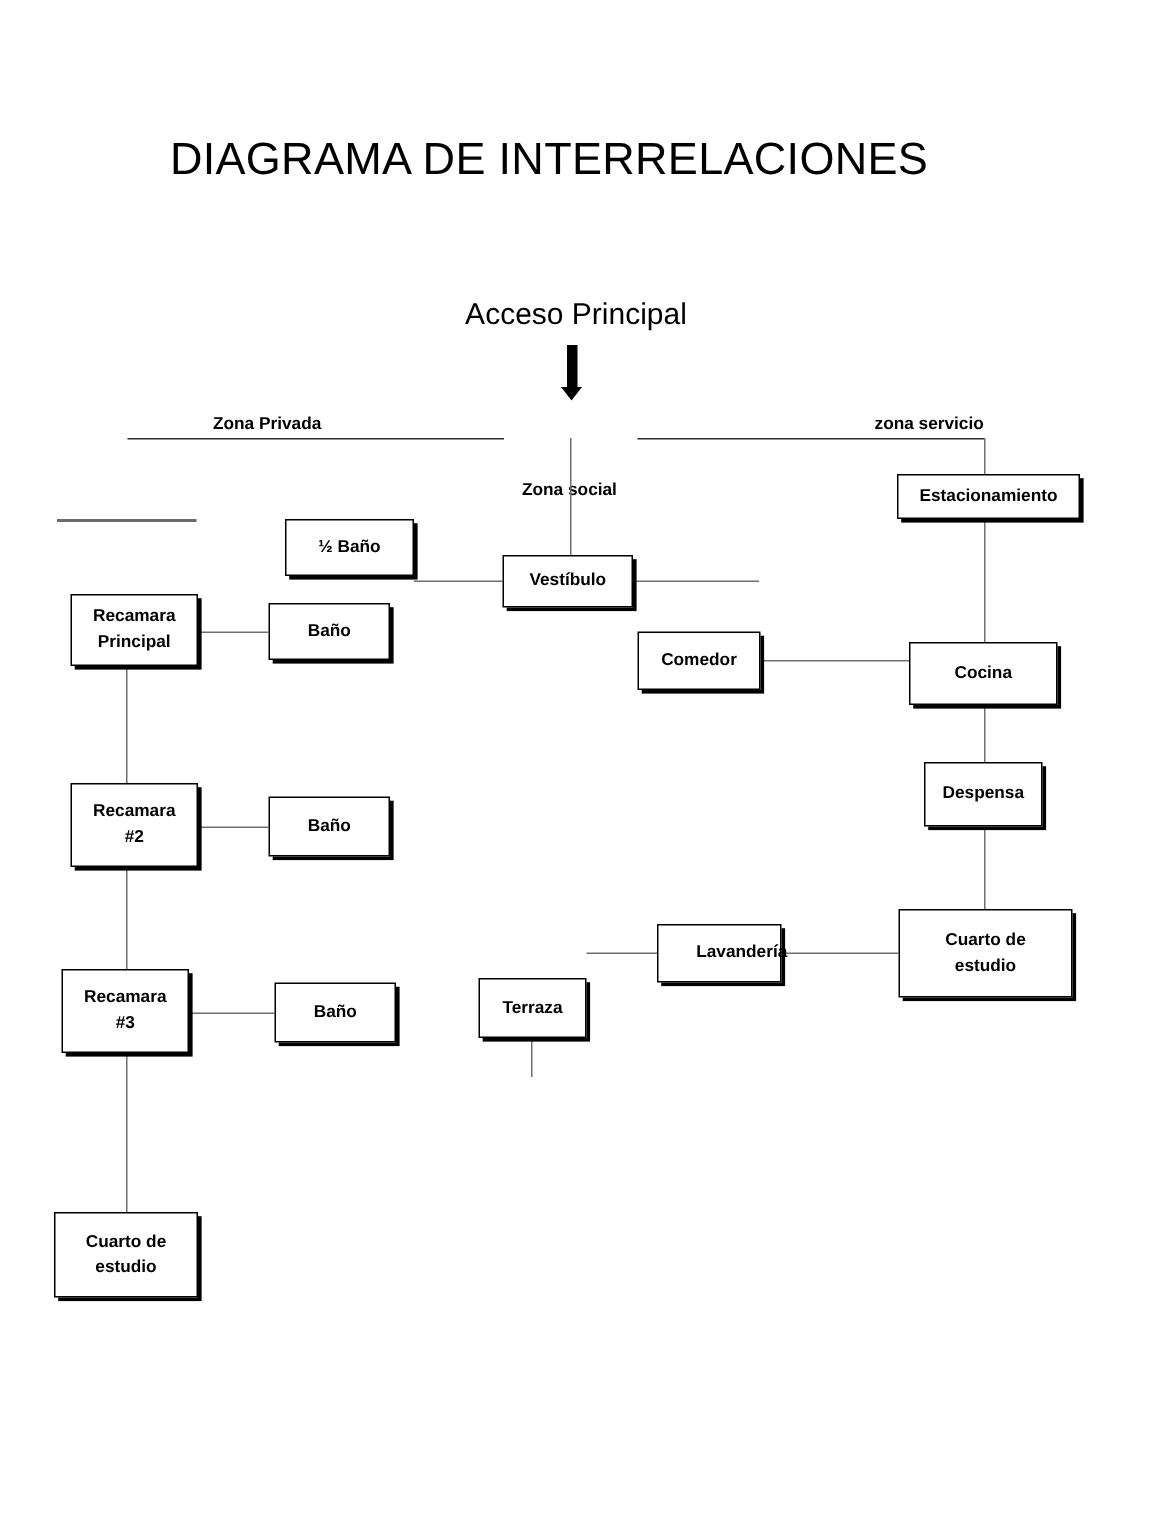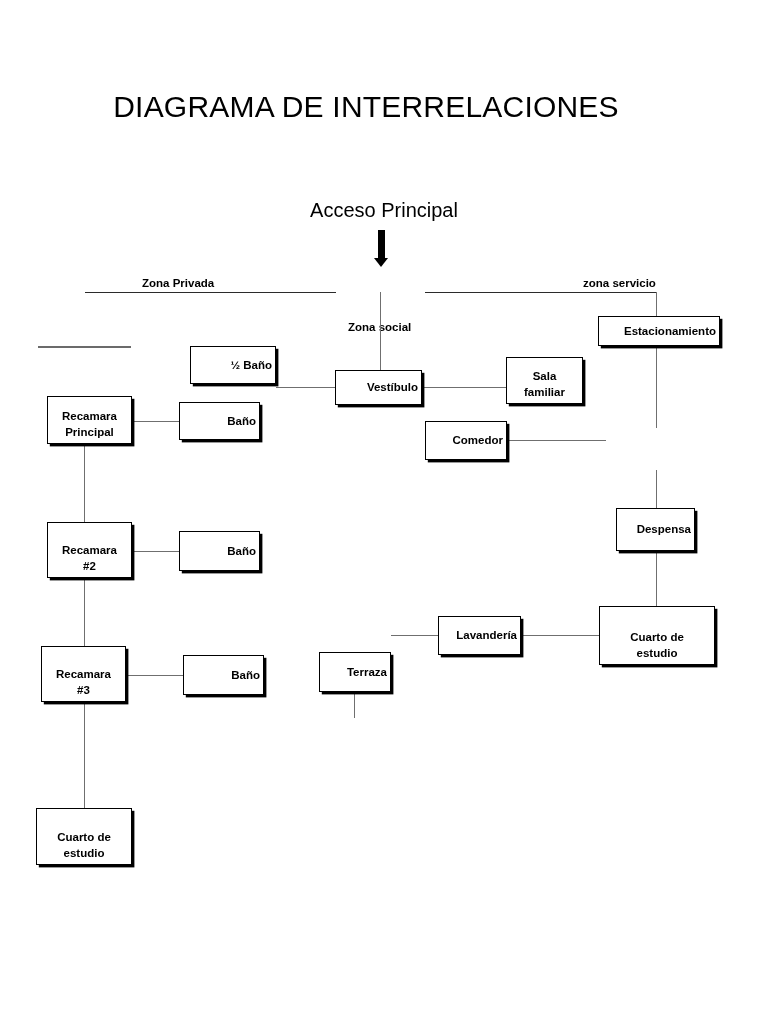--- a/index.html
+++ b/index.html
@@ -97,21 +97,21 @@
 
   
   .node {
     position: absolute;
     box-sizing: border-box;
     background: #ffffff;
     border: 1.3px solid #000000;
     box-shadow: 2.6px 2.6px 0 -0.2px #000000;
     display: flex;
     align-items: center;
-    justify-content: flex-end;
+    justify-content: center;
     text-align: center;
     font-size: 11.5px;
     font-weight: 700;
     line-height: 1.45;
     font-family: "Liberation Sans", sans-serif;
     padding: 2px 3px;
     z-index: 4;
   }
   .node.two-line {
     flex-direction: column;
@@ -195,38 +195,37 @@
 
   <div class="node two-line" style="left:36px; top:808px; width:96px; height:57px;">
     <span>Cuarto de</span>
     <span>estudio</span>
   </div>
 
   <div class="node" style="left:335px; top:370px; width:87px; height:35px;">
     <span>Vestíbulo</span>
   </div>
 
-  <div class="node two-line" style="left:506px; top:357px; width:77px; height:47px;">
-    <span>Sala</span>
-    <span>familiar</span>
-  </div>
 
   <div class="node" style="left:425px; top:421px; width:82px; height:39px;">
     <span>Comedor</span>
   </div>
 
   <div class="node" style="left:319px; top:652px; width:72px; height:40px;">
     <span>Terraza</span>
   </div>
 
 
   <div class="node" style="left:598px; top:316px; width:122px; height:30px;">
     <span>Estacionamiento</span>
   </div>
 
+  <div class="node" style="left:606px; top:428px; width:99px; height:42px;">
+    <span>Cocina</span>
+  </div>
 
   <div class="node" style="left:616px; top:508px; width:79px; height:43px;">
     <span>Despensa</span>
   </div>
 
   <div class="node" style="left:438px; top:616px; width:83px; height:39px;padding-left:33px;">
     <span>Lavandería</span>
   </div>
 
   <div class="node two-line" style="left:599px; top:606px; width:116px; height:59px;">

